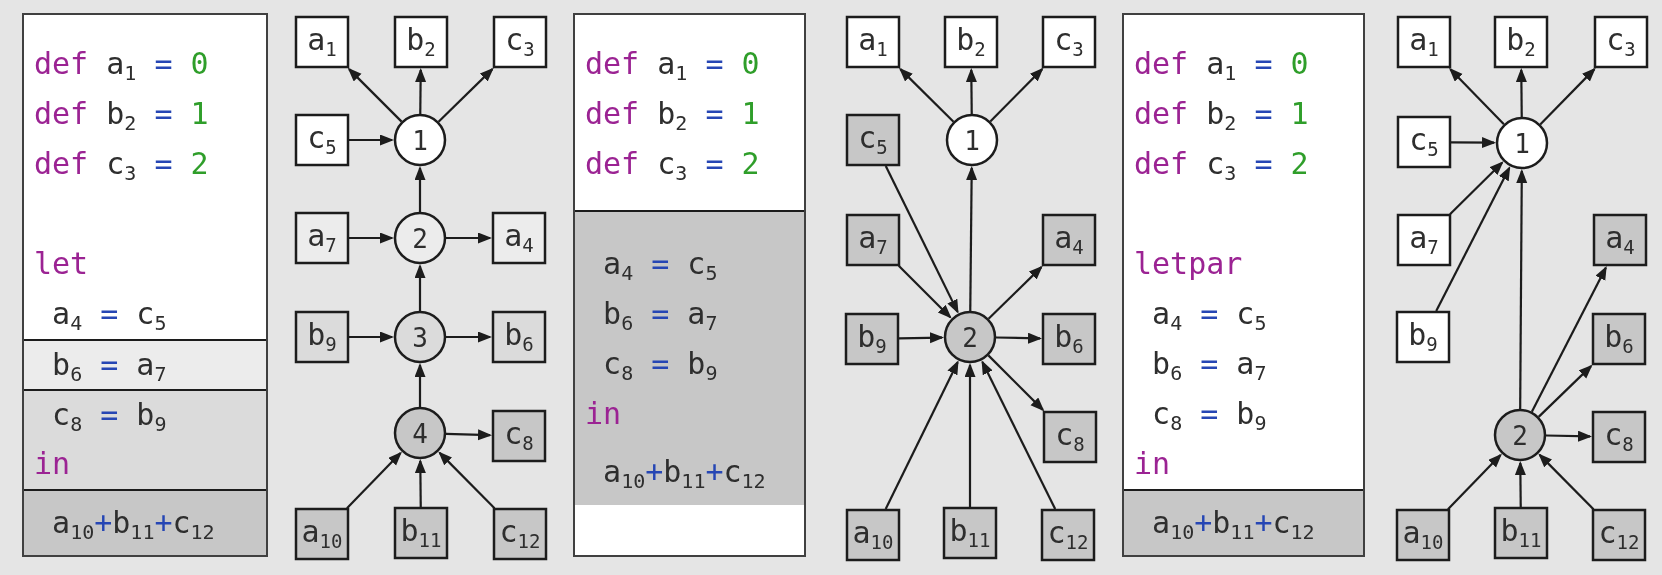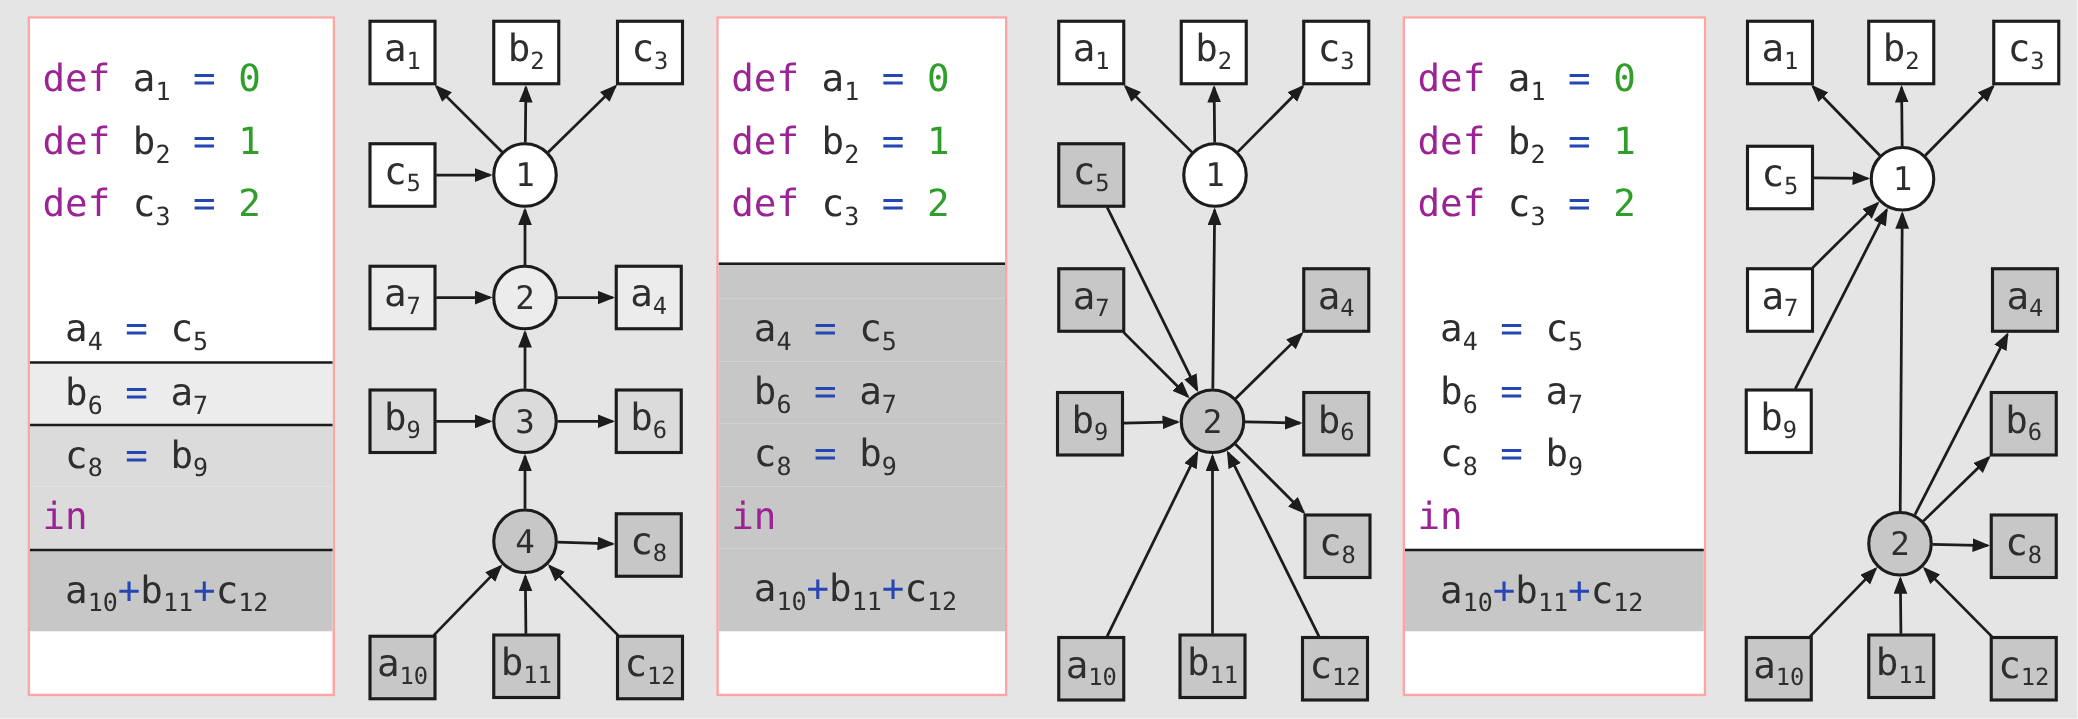--- a/index.html
+++ b/index.html
@@ -1,21 +1,21 @@
 <!DOCTYPE html>
 <html><head>
 <meta charset="utf-8">
 <style>
   html,body{margin:0;padding:0;background:#ffffff;}
   #stage{
     position:relative;width:1662px;height:575px;background:#e5e5e5;overflow:hidden;
     font-family:"DejaVu Sans Mono","Liberation Mono",monospace;
   }
   .panel{
-    position:absolute;box-sizing:border-box;border:2px solid #fca5a5;background:#fff;
+    position:absolute;box-sizing:border-box;border:2px solid #404040;background:#fff;
   }
   .row{
     box-sizing:border-box;display:flex;align-items:center;white-space:pre;
     padding-left:10px;font-size:30px;line-height:1;height:50px;
   }
   .bg-w{background:#ffffff;}
   .bg-g1{background:#ececec;}
   .bg-g2{background:#dbdbdb;}
   .bg-g3{background:#c7c7c7;}
   .bt{border-top:2px solid #1c1c1c;}
@@ -174,20 +174,21 @@
         <rect x="1593" y="510" width="52" height="50" fill="#c7c7c7" class="node-shape"></rect>
         <text x="1619" y="532" text-anchor="middle" dominant-baseline="central" font-size="30" class="node-label"><tspan>c</tspan><tspan font-size="19" dy="10">12</tspan></text>
       </g>
     </svg>
 <div class="panel" style="left: 22px; top: 13px; width: 246px; height: 544px;">
       <div class="row bg-w" style="height: 24px;"></div>
       <div class="row bg-w"><span class="tok-kw">def </span><span class="tok-v">a</span><span class="sub tok-v">1</span><span class="tok-op"> = </span><span class="tok-num">0</span></div>
       <div class="row bg-w"><span class="tok-kw">def </span><span class="tok-v">b</span><span class="sub tok-v">2</span><span class="tok-op"> = </span><span class="tok-num">1</span></div>
       <div class="row bg-w"><span class="tok-kw">def </span><span class="tok-v">c</span><span class="sub tok-v">3</span><span class="tok-op"> = </span><span class="tok-num">2</span></div>
       <div class="row bg-w"></div>
+      <div class="row bg-w"><span class="tok-kw">let</span></div>
       <div class="row bg-w"><span class="tok-v"> a</span><span class="sub tok-v">4</span><span class="tok-op"> = </span><span class="tok-v">c</span><span class="sub tok-v">5</span></div>
       <div class="row bg-g1 bt"><span class="tok-v"> b</span><span class="sub tok-v">6</span><span class="tok-op"> = </span><span class="tok-v">a</span><span class="sub tok-v">7</span></div>
       <div class="row bg-g2 bt"><span class="tok-v"> c</span><span class="sub tok-v">8</span><span class="tok-op"> = </span><span class="tok-v">b</span><span class="sub tok-v">9</span></div>
       <div class="row bg-g2"><span class="tok-kw">in</span></div>
       <div class="row bg-g3 bt" style="height: 66px;"><span class="tok-v"> a</span><span class="sub tok-v">10</span><span class="tok-op">+</span><span class="tok-v">b</span><span class="sub tok-v">11</span><span class="tok-op">+</span><span class="tok-v">c</span><span class="sub tok-v">12</span></div>
     </div>
     <div class="panel" style="left: 573px; top: 13px; width: 233px; height: 544px;">
       <div class="row bg-w" style="height: 24px;"></div>
       <div class="row bg-w"><span class="tok-kw">def </span><span class="tok-v">a</span><span class="sub tok-v">1</span><span class="tok-op"> = </span><span class="tok-num">0</span></div>
       <div class="row bg-w"><span class="tok-kw">def </span><span class="tok-v">b</span><span class="sub tok-v">2</span><span class="tok-op"> = </span><span class="tok-num">1</span></div>
@@ -199,19 +200,20 @@
       <div class="row bg-g3"><span class="tok-v"> c</span><span class="sub tok-v">8</span><span class="tok-op"> = </span><span class="tok-v">b</span><span class="sub tok-v">9</span></div>
       <div class="row bg-g3"><span class="tok-kw">in</span></div>
       <div class="row bg-g3" style="height: 66px;"><span class="tok-v"> a</span><span class="sub tok-v">10</span><span class="tok-op">+</span><span class="tok-v">b</span><span class="sub tok-v">11</span><span class="tok-op">+</span><span class="tok-v">c</span><span class="sub tok-v">12</span></div>
     </div>
     <div class="panel" style="left: 1122px; top: 13px; width: 243px; height: 544px;">
       <div class="row bg-w" style="height: 24px;"></div>
       <div class="row bg-w"><span class="tok-kw">def </span><span class="tok-v">a</span><span class="sub tok-v">1</span><span class="tok-op"> = </span><span class="tok-num">0</span></div>
       <div class="row bg-w"><span class="tok-kw">def </span><span class="tok-v">b</span><span class="sub tok-v">2</span><span class="tok-op"> = </span><span class="tok-num">1</span></div>
       <div class="row bg-w"><span class="tok-kw">def </span><span class="tok-v">c</span><span class="sub tok-v">3</span><span class="tok-op"> = </span><span class="tok-num">2</span></div>
       <div class="row bg-w"></div>
+      <div class="row bg-w"><span class="tok-kw">letpar</span></div>
       <div class="row bg-w"><span class="tok-v"> a</span><span class="sub tok-v">4</span><span class="tok-op"> = </span><span class="tok-v">c</span><span class="sub tok-v">5</span></div>
       <div class="row bg-w"><span class="tok-v"> b</span><span class="sub tok-v">6</span><span class="tok-op"> = </span><span class="tok-v">a</span><span class="sub tok-v">7</span></div>
       <div class="row bg-w"><span class="tok-v"> c</span><span class="sub tok-v">8</span><span class="tok-op"> = </span><span class="tok-v">b</span><span class="sub tok-v">9</span></div>
       <div class="row bg-w"><span class="tok-kw">in</span></div>
       <div class="row bg-g3 bt" style="height: 66px;"><span class="tok-v"> a</span><span class="sub tok-v">10</span><span class="tok-op">+</span><span class="tok-v">b</span><span class="sub tok-v">11</span><span class="tok-op">+</span><span class="tok-v">c</span><span class="sub tok-v">12</span></div>
     </div>
   </div>
 
 </body></html>

